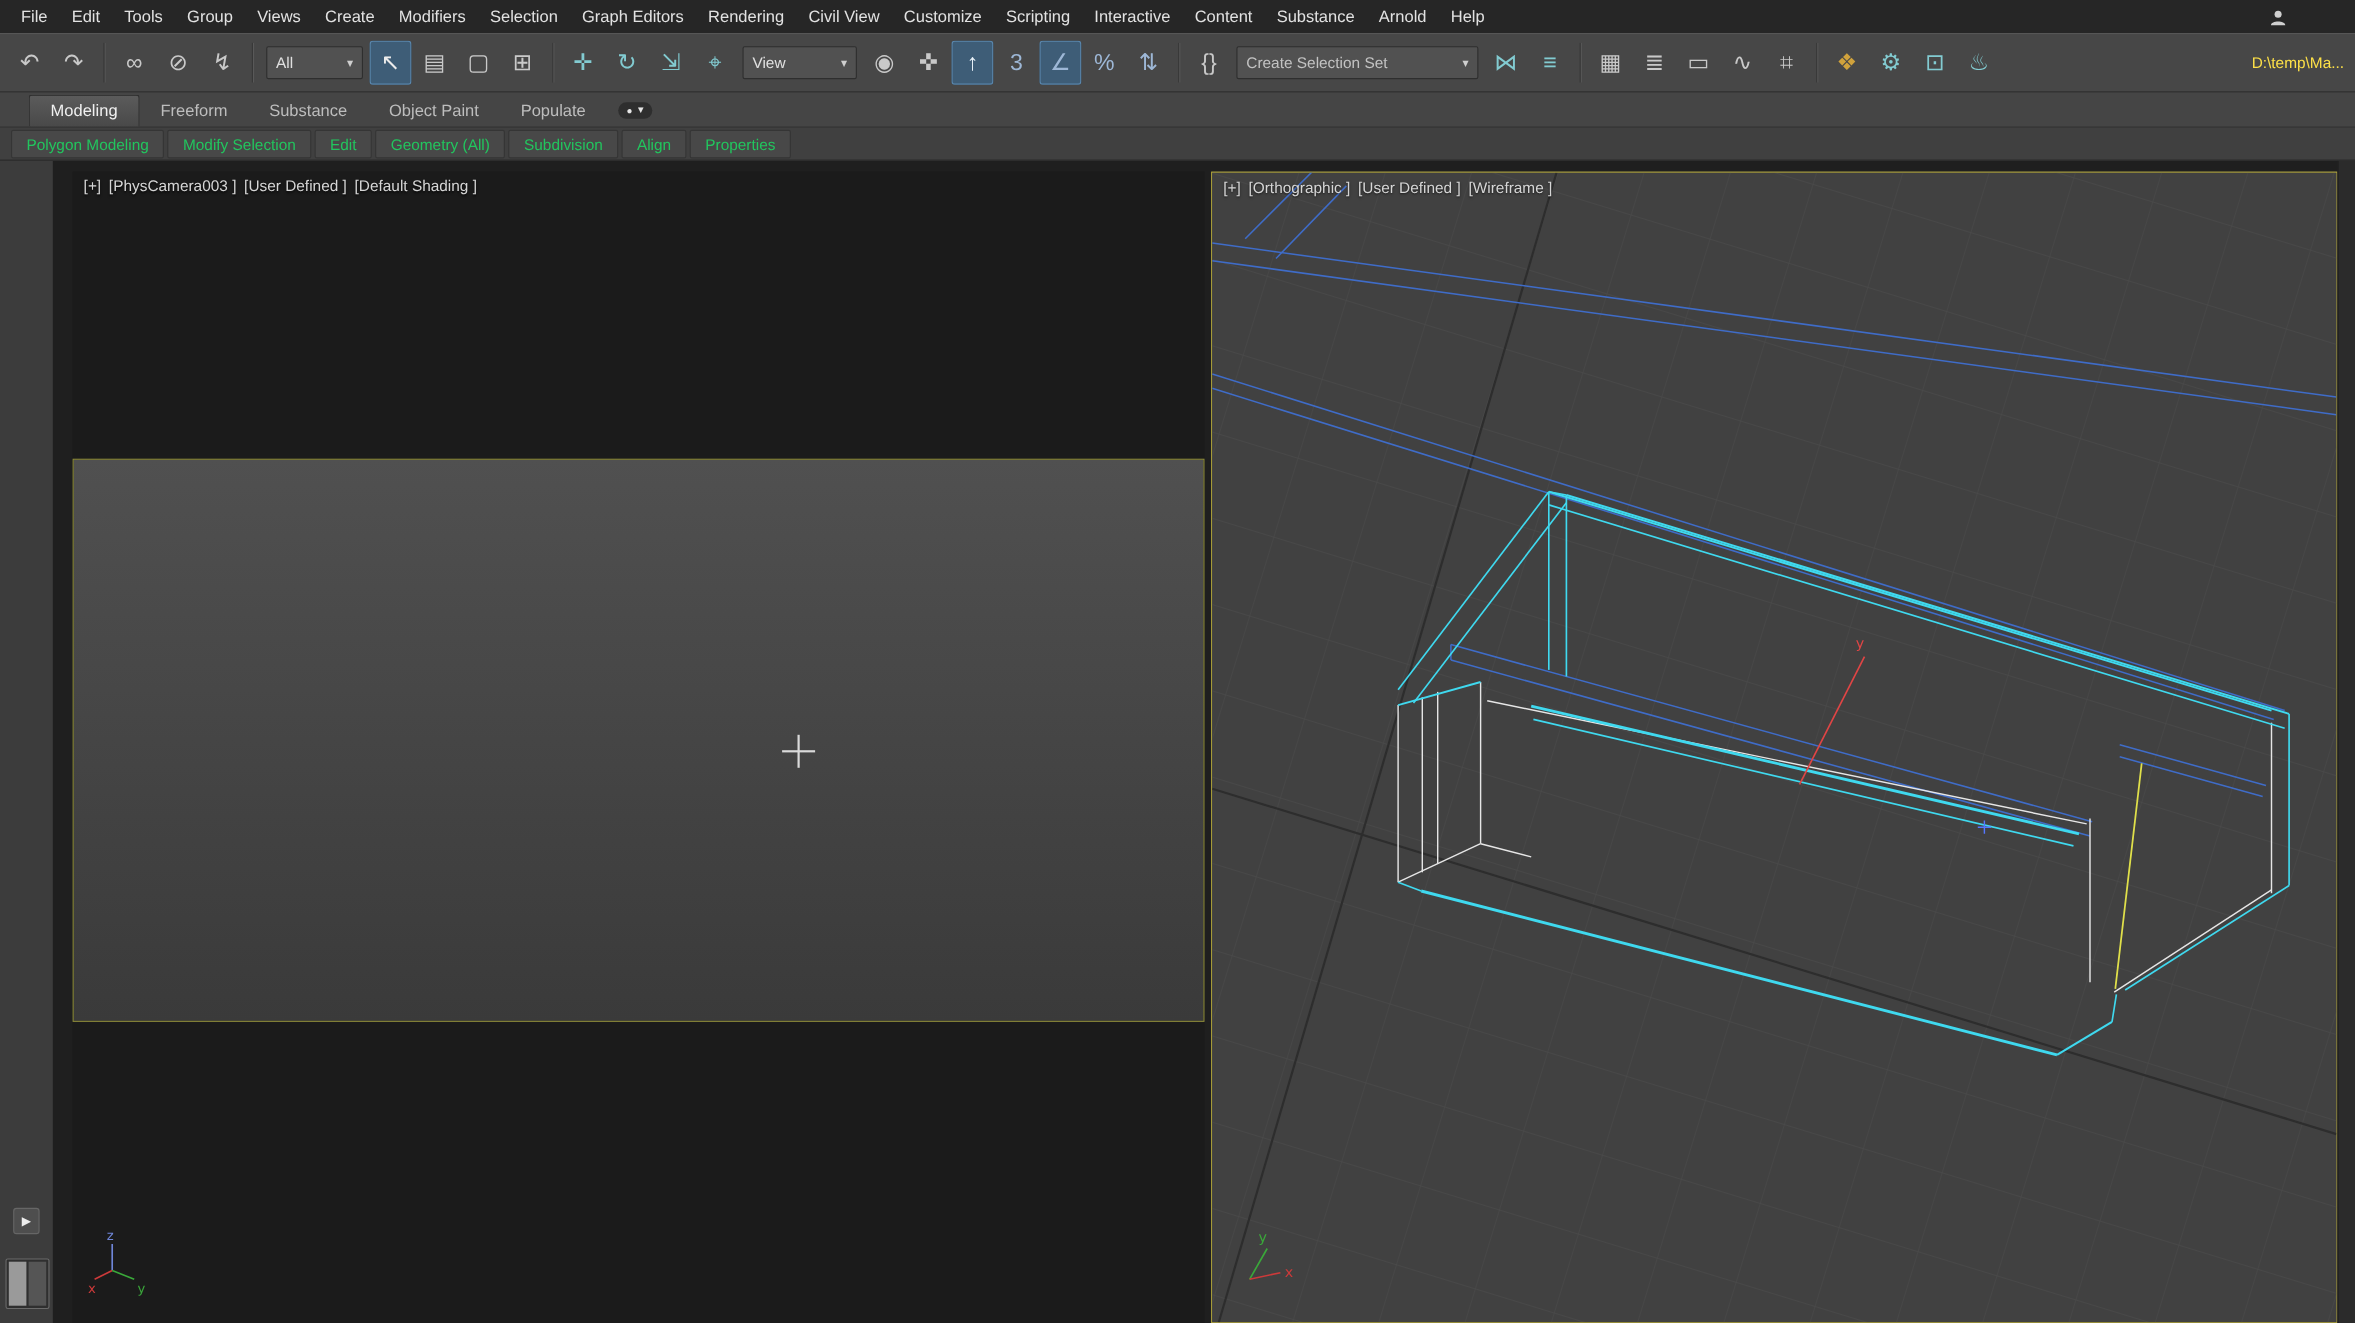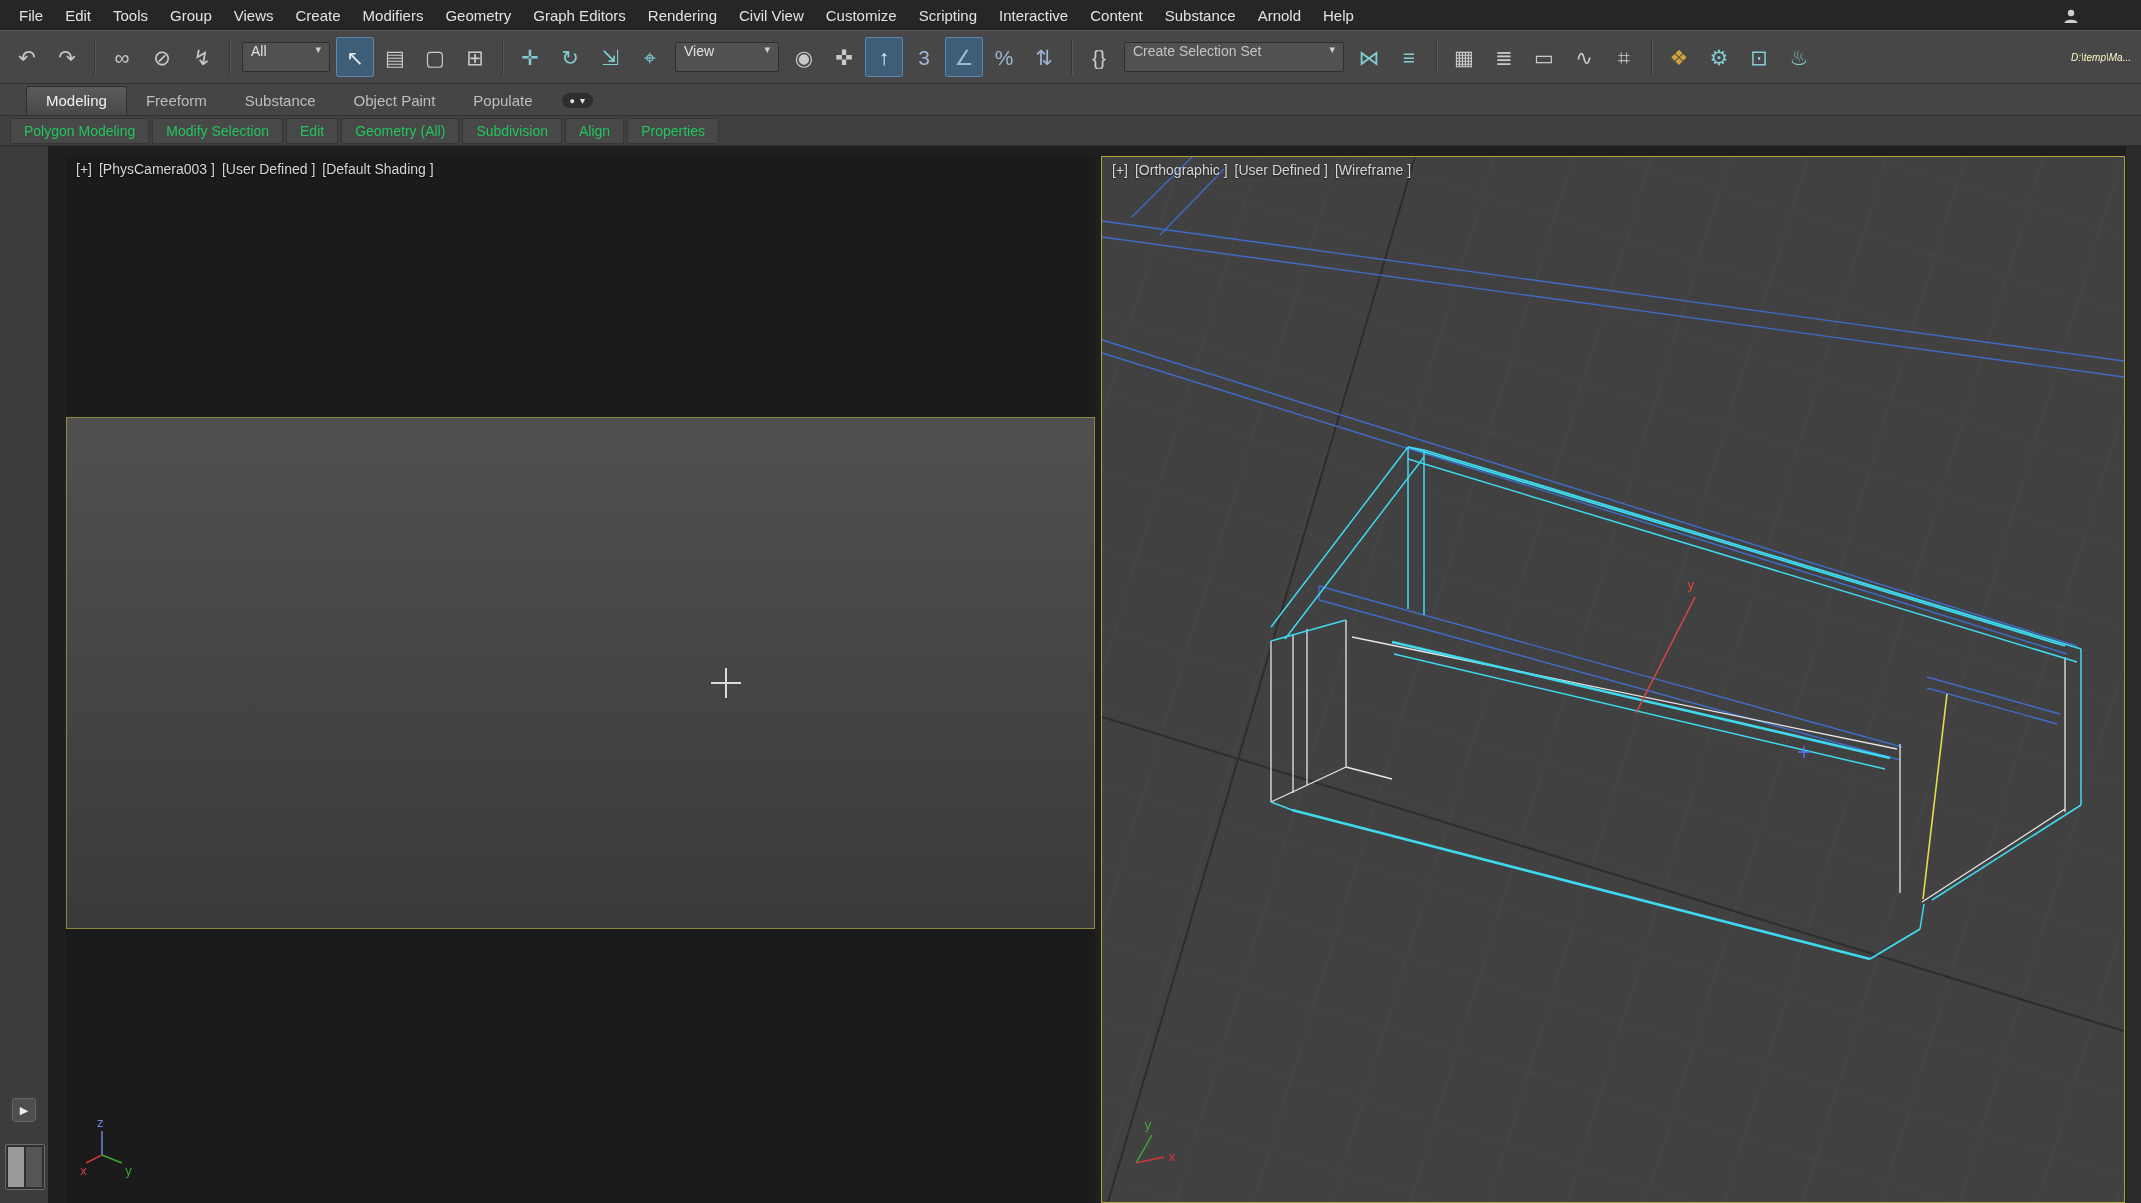--- a/index.html
+++ b/index.html
@@ -22,28 +22,28 @@
     border-radius:3px; color:#c9c9c9; font-size:21px; flex:0 0 auto; }
   .tb-btn .glyph { line-height:1; }
   .tb-btn.pressed { background:#3d5possible; }
   .tb-btn.pressed { background:#3e5d77; box-shadow:inset 0 0 0 1px #5a87ad; color:#eaf3fa; }
   .tb-btn.tint-teal { color:#82cbd1; }
   .tb-btn.tint-blue { color:#9db7d6; }
   .tb-btn.tint-white { color:#ececec; }
   .tb-btn.tint-gold { color:#d0a23c; }
   .tb-sep { width:1px; height:36px; background:#383838; box-shadow:1px 0 0 #595959; margin:0 6px; flex:0 0 auto; }
   .tb-combo { height:30px; background:#515151; border:1px solid #2e2e2e; border-radius:2px;
-    display:flex; gap:10px; padding:0 8px; color:#e0e0e0; font-size:14px;
+    display:flex; align-items:center; gap:10px; padding:0 8px; color:#e0e0e0; font-size:14px;
     margin:0 4px; flex:0 0 auto; white-space:nowrap; }
   .tb-combo .caret { font-size:11px; color:#cfcfcf; }
   .tb-combo.combo-all { min-width:88px; justify-content:space-between; }
   .tb-combo.combo-view { min-width:104px; justify-content:space-between; }
   .tb-combo.combo-set { width:220px; justify-content:space-between; }
   .combo-set .set-placeholder { color:#c3c3c3; }
-  .project-path { margin-left:auto; color:#fef9c3; font-size:10px; white-space:nowrap; padding-right:2px;font-style:italic; }
+  .project-path { margin-left:auto; color:#fde047; font-size:14px; white-space:nowrap; padding-right:2px; }
 
   
   .ribbon-tabs { position:absolute; top:84px; left:0; right:0; height:32px; background:#454545;
     display:flex; align-items:flex-end; padding-left:26px; border-bottom:1px solid #333; z-index:5; }
   .ribbon-tab { padding:5px 19px 6px; font-size:15px; color:#bdbdbd; white-space:nowrap; }
   .ribbon-tab.active { background:linear-gradient(#5b5b5b,#494949); border:1px solid #2f2f2f; border-bottom:none;
     border-radius:3px 3px 0 0; color:#f0f0f0; }
   .ribbon-extra { display:flex; align-items:center; gap:8px; margin:0 0 7px 10px; }
   .ribbon-pill { background:#2e2e2e; border-radius:8px; padding:2px 8px; color:#e6e6e6; font-size:9px;
     display:flex; align-items:center; gap:5px; }
@@ -88,21 +88,21 @@
 <div class="app">
 
   <div class="menubar">
     <span class="menu-item">File</span>
     <span class="menu-item">Edit</span>
     <span class="menu-item">Tools</span>
     <span class="menu-item">Group</span>
     <span class="menu-item">Views</span>
     <span class="menu-item">Create</span>
     <span class="menu-item">Modifiers</span>
-    <span class="menu-item">Geometry</span>
+    <span class="menu-item">Selection</span>
     <span class="menu-item">Graph Editors</span>
     <span class="menu-item">Rendering</span>
     <span class="menu-item">Civil View</span>
     <span class="menu-item">Customize</span>
     <span class="menu-item">Scripting</span>
     <span class="menu-item">Interactive</span>
     <span class="menu-item">Content</span>
     <span class="menu-item">Substance</span>
     <span class="menu-item">Arnold</span>
     <span class="menu-item">Help</span>

